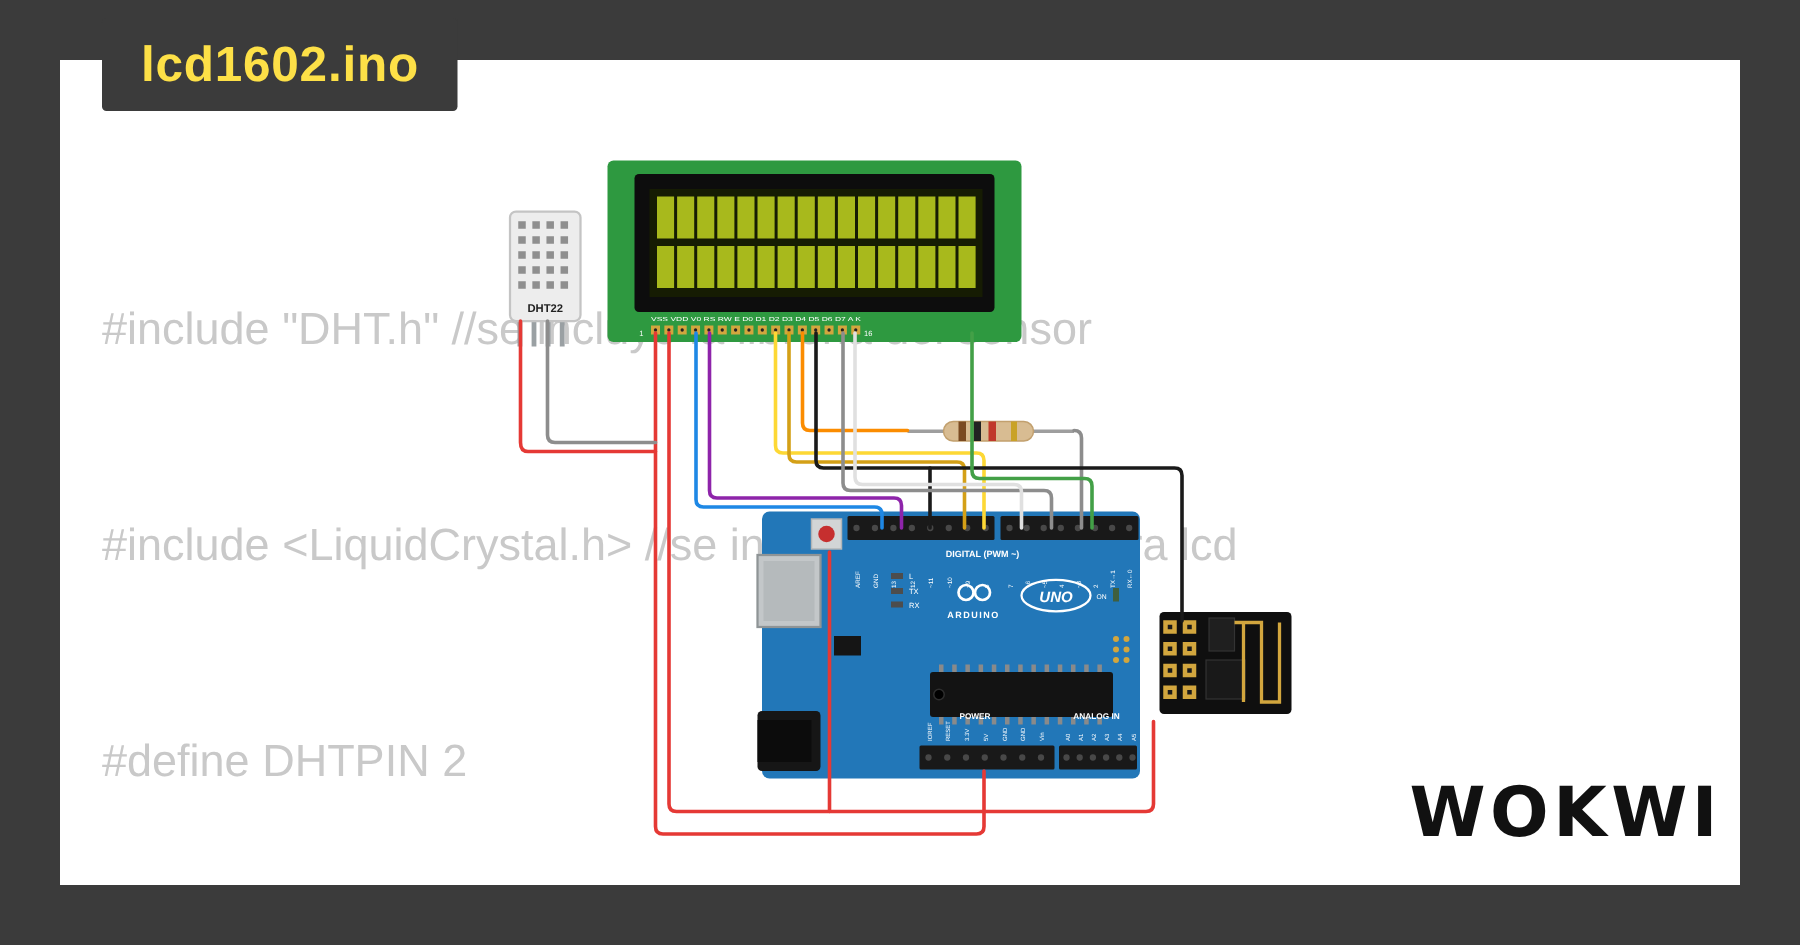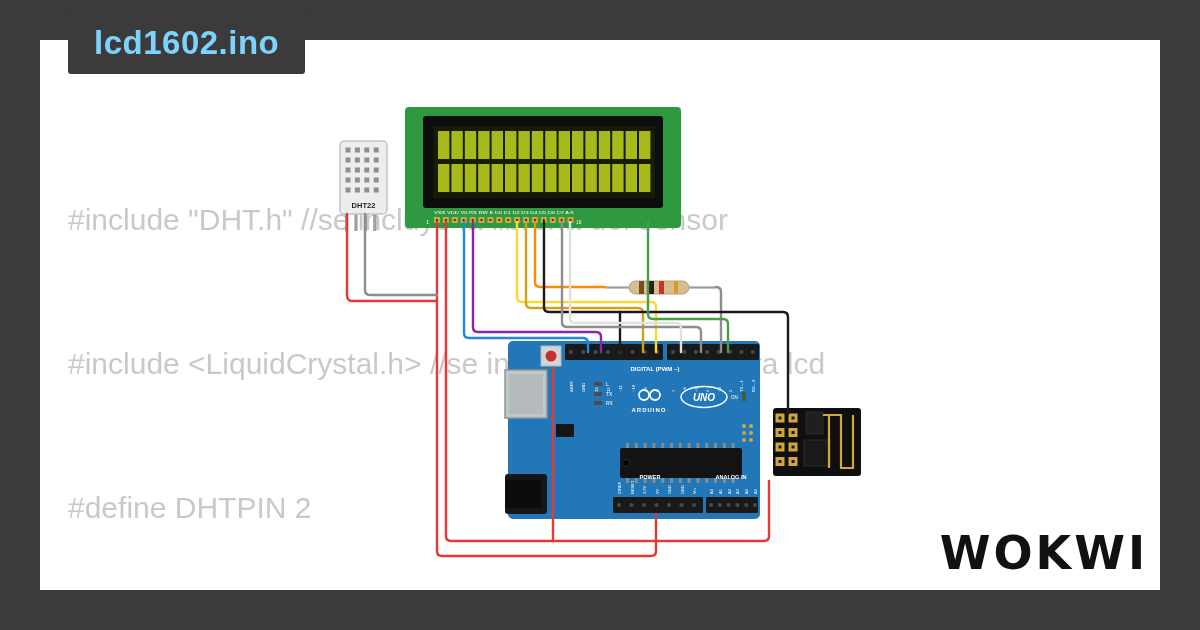--- a/index.html
+++ b/index.html
@@ -13,26 +13,26 @@
     background:#ffffff;overflow:hidden;z-index:1;
   }
   .code{
     position:absolute;left:28px;top:60px;
     font-size:30px;line-height:48px;color:#c9c9c9;
     white-space:pre;z-index:2;
   }
   .code-line{height:48px;}
   .badge{
     position:absolute;left:68px;top:12px;height:62px;
-    background:#3b3b3b;color:#7dd3fc;font-size:33px;font-weight:600;
+    background:#3b3b3b;color:#fde047;font-size:33px;font-weight:600;
     display:flex;align-items:center;padding:0 26px;border-radius:3px;
     z-index:30;letter-spacing:0.5px;
   }
   .logo{
-    position:absolute;right:52px;bottom:50px;
+    position:absolute;right:52px;bottom:62px;
     font-size:46px;font-weight:bold;letter-spacing:3px;color:#111;
     z-index:20;font-family:"DejaVu Sans",sans-serif;
   }
   svg.circuit{position:absolute;left:0;top:0;z-index:10;font-family:"Liberation Sans",sans-serif;}
 </style>
 </head>
 <body style="background: rgb(59, 59, 59);">
 
 <div class="card" style="background: rgb(255, 255, 255);">
   <div class="code" style="color: rgb(201, 201, 201);">

